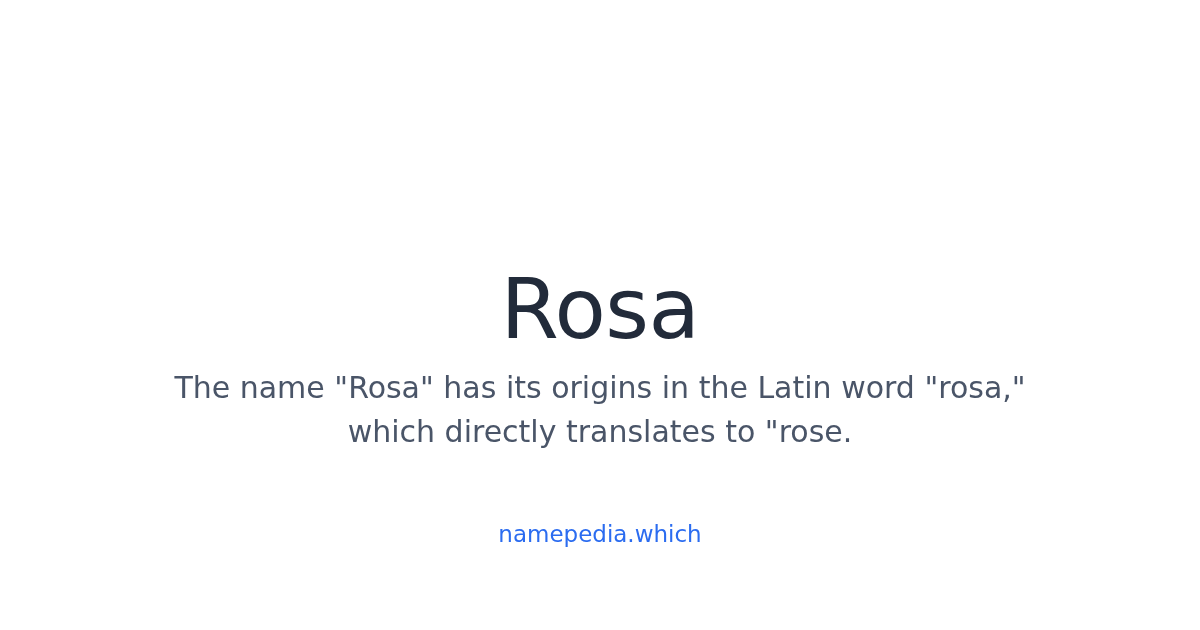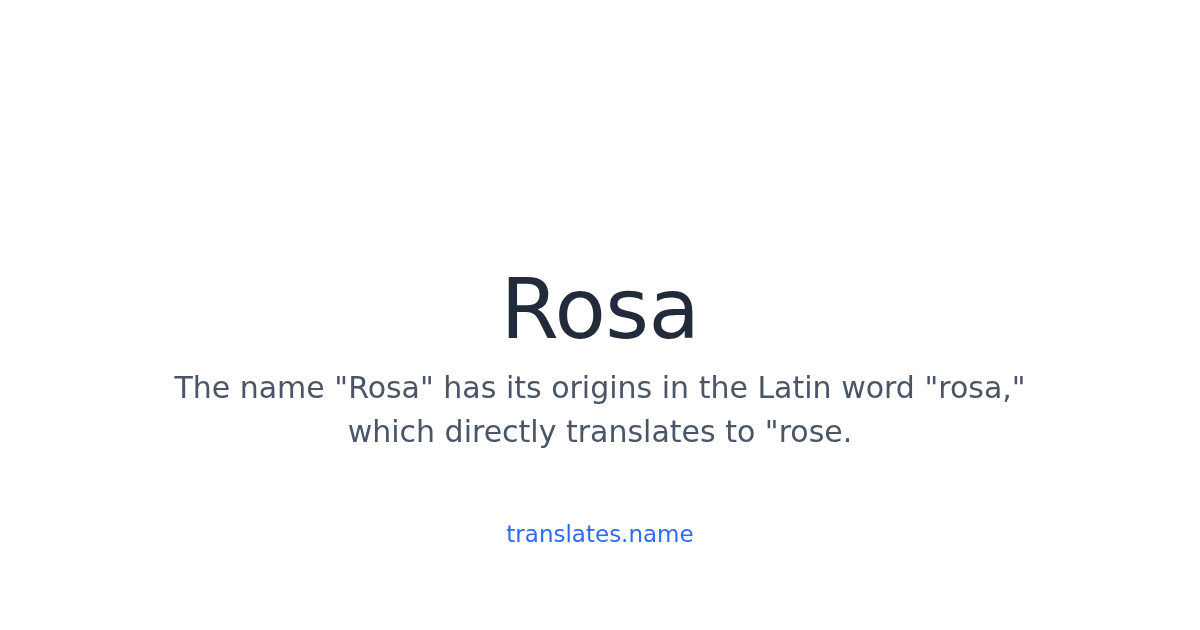--- a/index.html
+++ b/index.html
@@ -71,15 +71,15 @@
 </style>
 </head>
 <body>
 
 <div class="og-card">
 
   <h1 class="name-title">Rosa</h1>
 
   <p class="name-description">The name "Rosa" has its origins in the Latin word "rosa," which directly translates to "rose.</p>
 
-  <span class="site-link">translates.name</span>
+  <span class="site-link">namepedia.which</span>
 
 </div>
 
 </body></html>

